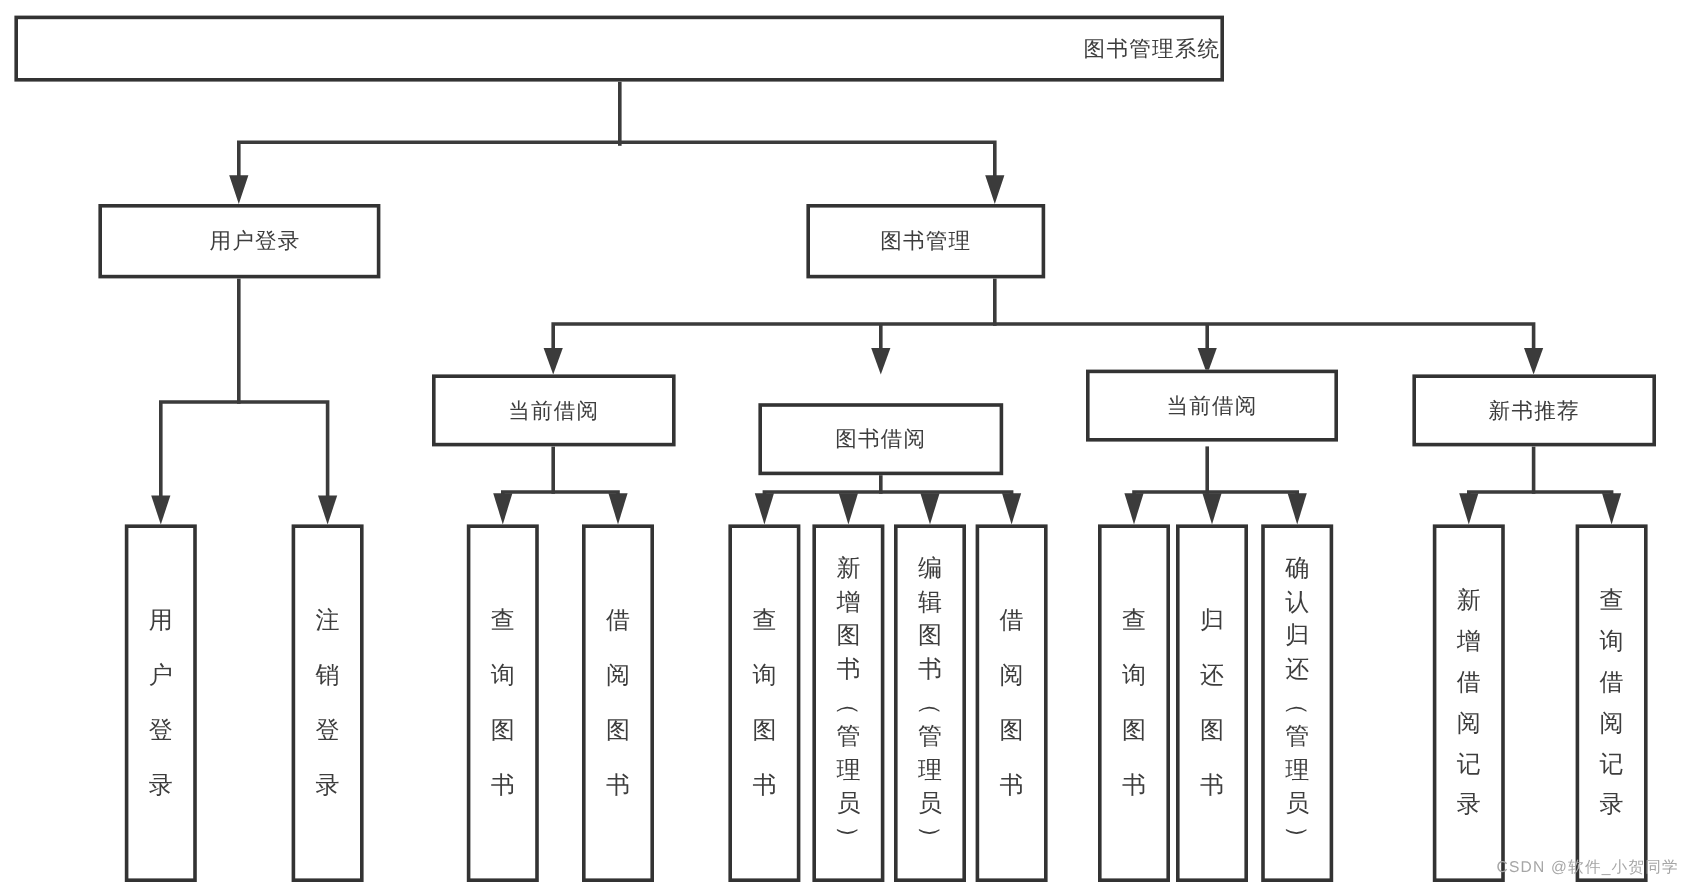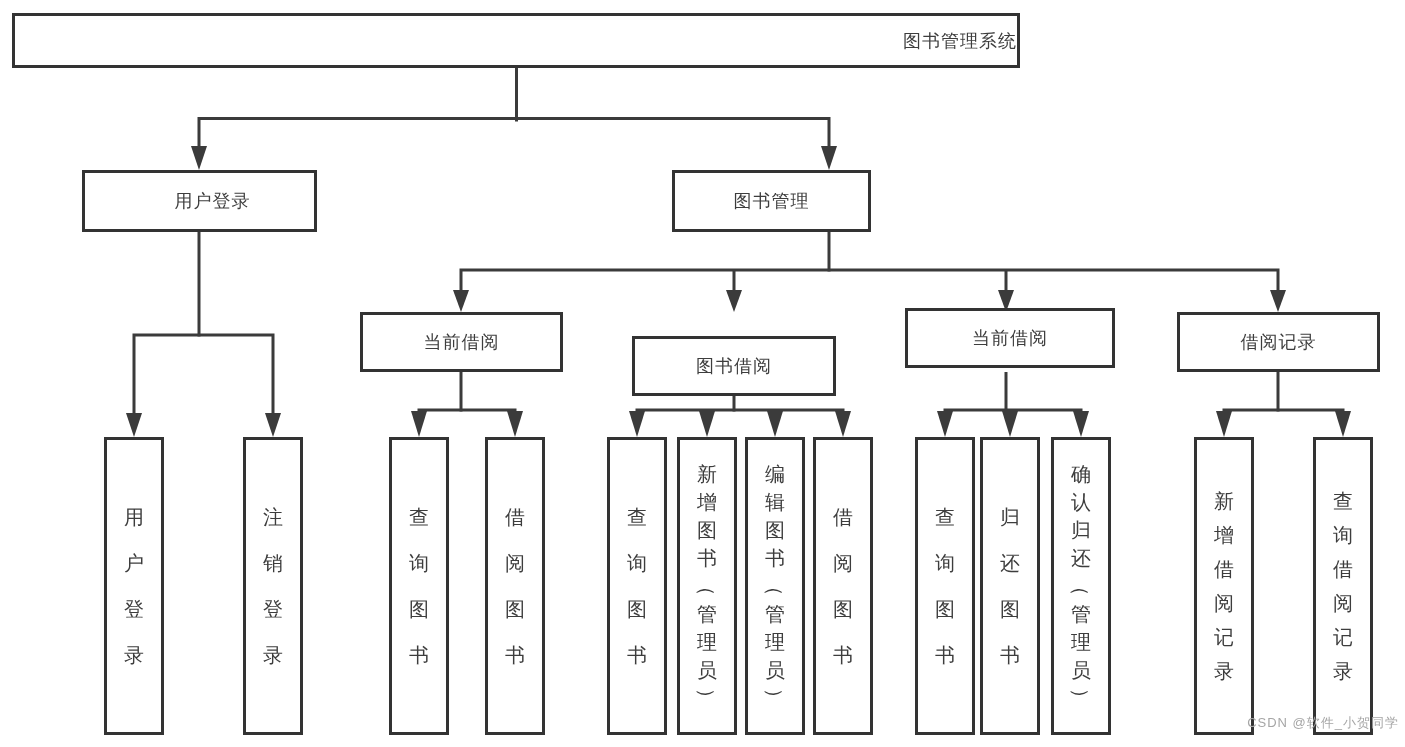--- a/index.html
+++ b/index.html
@@ -119,21 +119,21 @@
   <div class="hbox" style="left:360px;top:312px;width:203px;height:60px;">
     <span>当前借阅</span>
   </div>
   <div class="hbox" style="left:632px;top:312px;width:204px;height:60px;margin-top:24px;">
     <span>图书借阅</span>
   </div>
   <div class="hbox" style="left:905px;top:308px;width:210px;height:60px;">
     <span>当前借阅</span>
   </div>
   <div class="hbox" style="left:1177px;top:312px;width:203px;height:60px;">
-    <span>借阅记录</span>
+    <span>新书推荐</span>
   </div>
 
   <div class="vbox" style="left:104px;">
     <span class="vtext" style="gap: 26px;">
         <span>用</span>
         <span>户</span>
         <span>登</span>
         <span>录</span>
       </span>
   </div>

